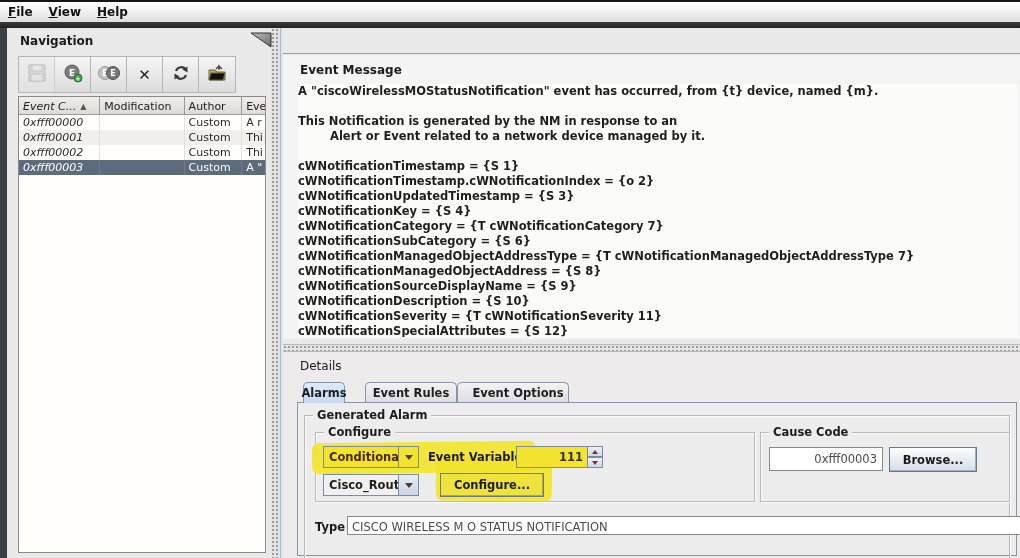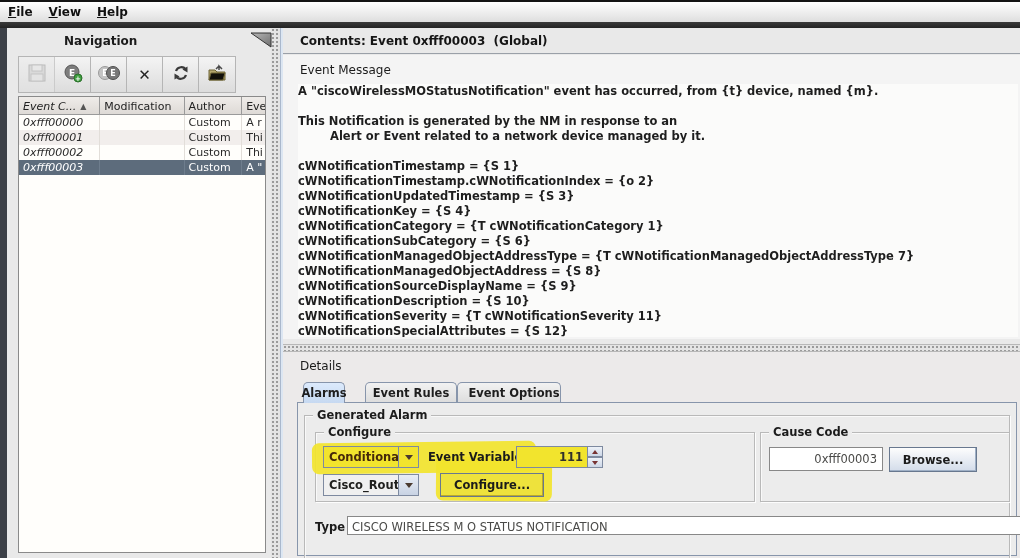--- a/index.html
+++ b/index.html
@@ -19,21 +19,21 @@
     background:linear-gradient(#3a3a3a,#232323); }
 
   
   #left-edge { left:0; top:28px; width:7px; height:530px; background:#3c4047; }
   #v-splitter { left:271px; top:28px; width:9px; height:530px; background:#e4e4e4;
     background-image:radial-gradient(#9a9a9a 0.8px, transparent 1px); background-size:4px 4px; }
   #rp-edge { left:280px; top:28px; width:3px; height:530px; background:#dce6f2; border-left:1px solid #aab8cc; }
 
   
   #nav-panel { left:7px; top:28px; width:264px; height:530px; background:#e9e9e9; }
-  #nav-title { left:20px; top:34px; font-size:12px; font-weight:bold; color:#1b1b1b;margin-left:44px; }
+  #nav-title { left:20px; top:34px; font-size:12px; font-weight:bold; color:#1b1b1b; }
   #nav-collapse { left:250px; top:32px; width:22px; height:17px; }
   #toolbar { left:18px; top:56px; height:37px; display:flex; border:1px solid #b5b5b5; background:#e6e6e6; }
   .tb-btn { width:36px; height:35px; border-right:1px solid #b5b5b5; background:linear-gradient(#f4f4f4,#dcdcdc);
     display:flex; align-items:center; justify-content:center; cursor:default; }
   .tb-btn:last-child { border-right:none; }
   .tb-btn.disabled { opacity:.55; }
   .x-glyph { font-size:15px; font-weight:bold; color:#222; }
 
   
   #nav-table { left:18px; top:96px; width:248px; height:457px; background:#fffefb;
@@ -49,21 +49,21 @@
   .td { font-size:11px; color:#2a2a2a; padding:1px 3px 0 4px; border-right:1px solid #e2ded9;
     white-space:nowrap; overflow:hidden; }
   .tr.sel .td { color:#ffffff; border-right-color:#6e7d8d; }
   .c0{width:82px;font-style:italic;} .c1{width:85px;} .c2{width:58px;} .c3{width:23px; border-right:none;}
 
   
   #contents-header { left:283px; top:28px; width:737px; height:26px; background:#e9e9e9;
     border-bottom:1px solid #9aa0a8; }
   #contents-title { left:300px; top:34px; font-size:12px; font-weight:bold; color:#151515; white-space:pre; }
   #event-msg-panel { left:283px; top:55px; width:737px; height:284px; background:#f4f4f4; }
-  #event-msg-label { left:300px; top:63px; font-size:12px; font-weight:normal; color:#1b1b1b; }
+  #event-msg-label { left:300px; top:63px; font-size:12px; font-weight:bold; color:#1b1b1b; }
   #event-msg-body { left:298px; top:84px; width:720px; height:253px; overflow:hidden; background:#fbfbfa; }
   .msg-line { height:15px; font-size:11.5px; font-weight:bold; color:#1e1e1e; white-space:pre; }
   #h-splitter { left:283px; top:344px; width:737px; height:8px; background:#e4e4e4;
     background-image:radial-gradient(#9a9a9a 0.8px, transparent 1px); background-size:4px 4px;
     border-top:1px solid #b8b8b8; border-bottom:1px solid #b8b8b8; }
 
   
   #details-panel { left:283px; top:352px; width:737px; height:206px; background:#eceaea; }
   #details-title { left:300px; top:359px; font-size:12px; font-weight:normal; color:#1b1b1b; }
   .tab { top:382px; height:21px; border:1px solid #8795ab; border-bottom:none;
@@ -228,49 +228,48 @@
     </div>
     <div class="tr sel">
       <div class="td c0">0xfff00003</div>
       <div class="td c1"></div>
       <div class="td c2">Custom</div>
       <div class="td c3">A "</div>
     </div>
   </div>
 
   <div class="abs" id="contents-header"></div>
-  <div class="abs" id="contents-title">Contents: Event 0xfff00003  (Global)</div>
   <div class="abs" id="event-msg-panel"></div>
   <div class="abs" id="event-msg-label">Event Message</div>
   <div class="abs" id="event-msg-body">
     <div class="msg-line">A "ciscoWirelessMOStatusNotification" event has occurred, from {t} device, named {m}.</div>
     <div class="msg-line"></div>
     <div class="msg-line">This Notification is generated by the NM in response to an</div>
     <div class="msg-line">        Alert or Event related to a network device managed by it.</div>
     <div class="msg-line"></div>
     <div class="msg-line">cWNotificationTimestamp = {S 1}</div>
     <div class="msg-line">cWNotificationTimestamp.cWNotificationIndex = {o 2}</div>
     <div class="msg-line">cWNotificationUpdatedTimestamp = {S 3}</div>
     <div class="msg-line">cWNotificationKey = {S 4}</div>
-    <div class="msg-line">cWNotificationCategory = {T cWNotificationCategory 1}</div>
+    <div class="msg-line">cWNotificationCategory = {T cWNotificationCategory 7}</div>
     <div class="msg-line">cWNotificationSubCategory = {S 6}</div>
     <div class="msg-line">cWNotificationManagedObjectAddressType = {T cWNotificationManagedObjectAddressType 7}</div>
     <div class="msg-line">cWNotificationManagedObjectAddress = {S 8}</div>
     <div class="msg-line">cWNotificationSourceDisplayName = {S 9}</div>
     <div class="msg-line">cWNotificationDescription = {S 10}</div>
     <div class="msg-line">cWNotificationSeverity = {T cWNotificationSeverity 11}</div>
     <div class="msg-line">cWNotificationSpecialAttributes = {S 12}</div>
   </div>
   <div class="abs" id="h-splitter"></div>
 
   <div class="abs" id="details-panel"></div>
   <div class="abs" id="details-title">Details</div>
   <div class="abs tab active" style="left:303px;width:42px;">Alarms</div>
   <div class="abs tab" style="left:365px;width:92px;">Event Rules</div>
-  <div class="abs tab" style="left:457px;width:104px;padding-left:10px;">Event Options</div>
+  <div class="abs tab" style="left:457px;width:112px;padding-left:10px;">Event Options</div>
 
   <div class="abs" id="tab-content">
     <div class="groupbox" id="ga-box">
       <div class="gb-title">Generated Alarm</div>
 
       <div class="groupbox" id="sev-box">
         <div class="gb-title">Configure</div>
 
         <div class="hl-blob" id="hl1"></div>
         <div class="hl-blob" id="hl2"></div>

